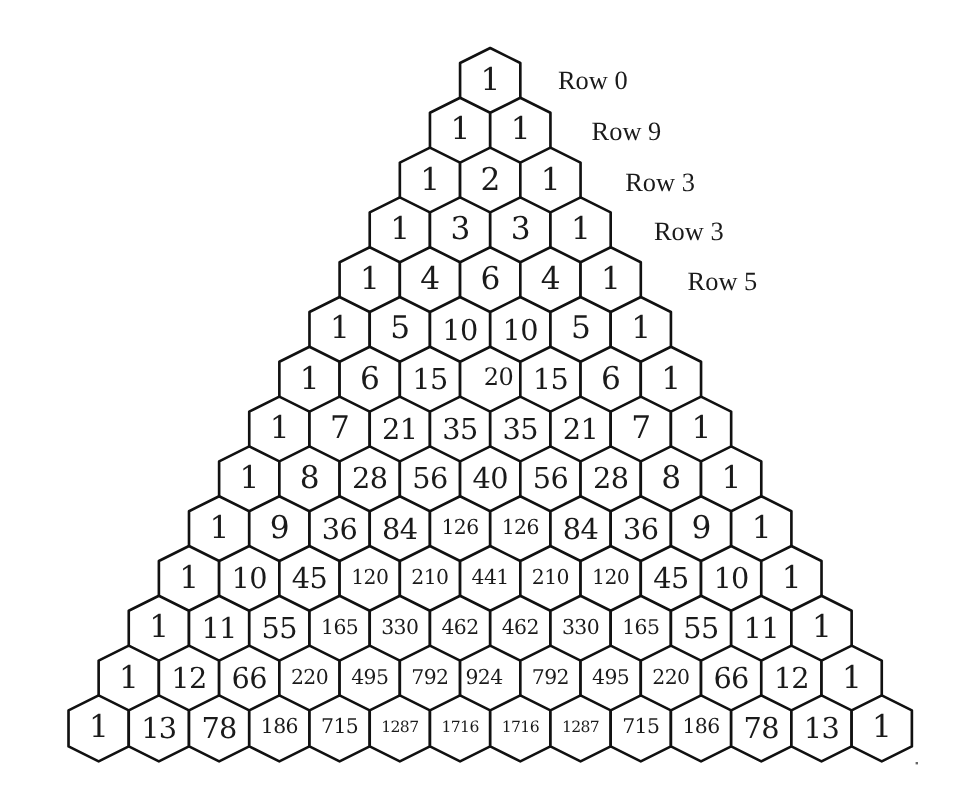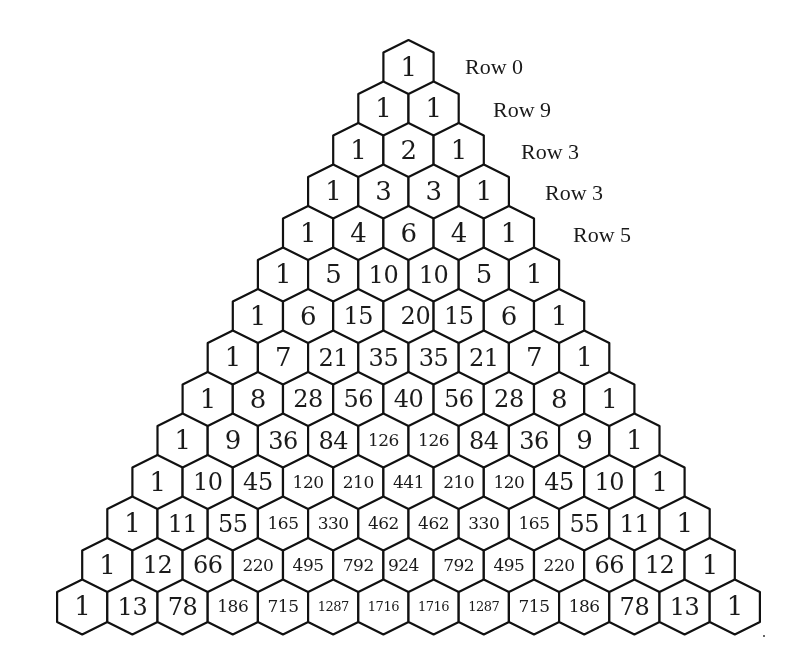--- a/index.html
+++ b/index.html
@@ -156,21 +156,21 @@
       <div class="cell-text" style="font-size: 26px; left: 483.8px; width: 50.2px; top: 219.98px; color: rgb(26, 26, 26);">1</div>
       <div class="cell-text" style="font-size: 26px; left: 257.9px; width: 50.2px; top: 261.48px; color: rgb(26, 26, 26);">1</div>
       <div class="cell-text" style="font-size: 26px; left: 308.1px; width: 50.2px; top: 261.48px; color: rgb(26, 26, 26);">5</div>
       <div class="cell-text" style="font-size: 24px; left: 358.3px; width: 50.2px; top: 262.52px; color: rgb(26, 26, 26);">10</div>
       <div class="cell-text" style="font-size: 24px; left: 408.5px; width: 50.2px; top: 262.52px; color: rgb(26, 26, 26);">10</div>
       <div class="cell-text" style="font-size: 26px; left: 458.7px; width: 50.2px; top: 261.48px; color: rgb(26, 26, 26);">5</div>
       <div class="cell-text" style="font-size: 26px; left: 508.9px; width: 50.2px; top: 261.48px; color: rgb(26, 26, 26);">1</div>
       <div class="cell-text" style="font-size: 26px; left: 232.8px; width: 50.2px; top: 302.98px; color: rgb(26, 26, 26);">1</div>
       <div class="cell-text" style="font-size: 26px; left: 283px; width: 50.2px; top: 302.98px; color: rgb(26, 26, 26);">6</div>
       <div class="cell-text" style="font-size: 24px; left: 333.2px; width: 50.2px; top: 304.02px; color: rgb(26, 26, 26);">15</div>
-      <div class="cell-text" style="font-size: 24px; left: 383.4px; width: 64px; top: 304.02px; color: rgb(26, 26, 26);">20</div>
+      <div class="cell-text" style="font-size: 20px; left: 383.4px; width: 64px; top: 304.02px; color: rgb(26, 26, 26);">20</div>
       <div class="cell-text" style="font-size: 24px; left: 433.6px; width: 50.2px; top: 304.02px; color: rgb(26, 26, 26);">15</div>
       <div class="cell-text" style="font-size: 26px; left: 483.8px; width: 50.2px; top: 302.98px; color: rgb(26, 26, 26);">6</div>
       <div class="cell-text" style="font-size: 26px; left: 534px; width: 50.2px; top: 302.98px; color: rgb(26, 26, 26);">1</div>
       <div class="cell-text" style="font-size: 26px; left: 207.7px; width: 50.2px; top: 344.48px; color: rgb(26, 26, 26);">1</div>
       <div class="cell-text" style="font-size: 26px; left: 257.9px; width: 50.2px; top: 344.48px; color: rgb(26, 26, 26);">7</div>
       <div class="cell-text" style="font-size: 24px; left: 308.1px; width: 50.2px; top: 345.52px; color: rgb(26, 26, 26);">21</div>
       <div class="cell-text" style="font-size: 24px; left: 358.3px; width: 50.2px; top: 345.52px; color: rgb(26, 26, 26);">35</div>
       <div class="cell-text" style="font-size: 24px; left: 408.5px; width: 50.2px; top: 345.52px; color: rgb(26, 26, 26);">35</div>
       <div class="cell-text" style="font-size: 24px; left: 458.7px; width: 50.2px; top: 345.52px; color: rgb(26, 26, 26);">21</div>
       <div class="cell-text" style="font-size: 26px; left: 508.9px; width: 50.2px; top: 344.48px; color: rgb(26, 26, 26);">7</div>

